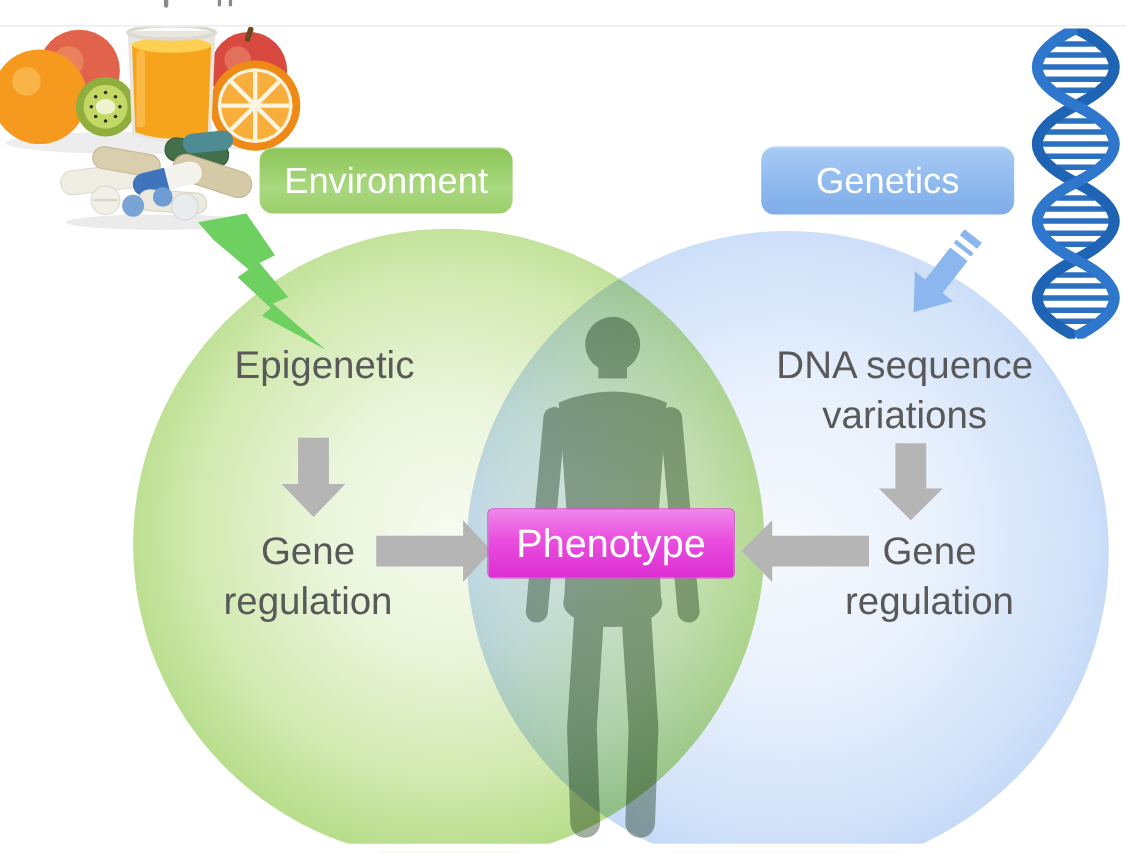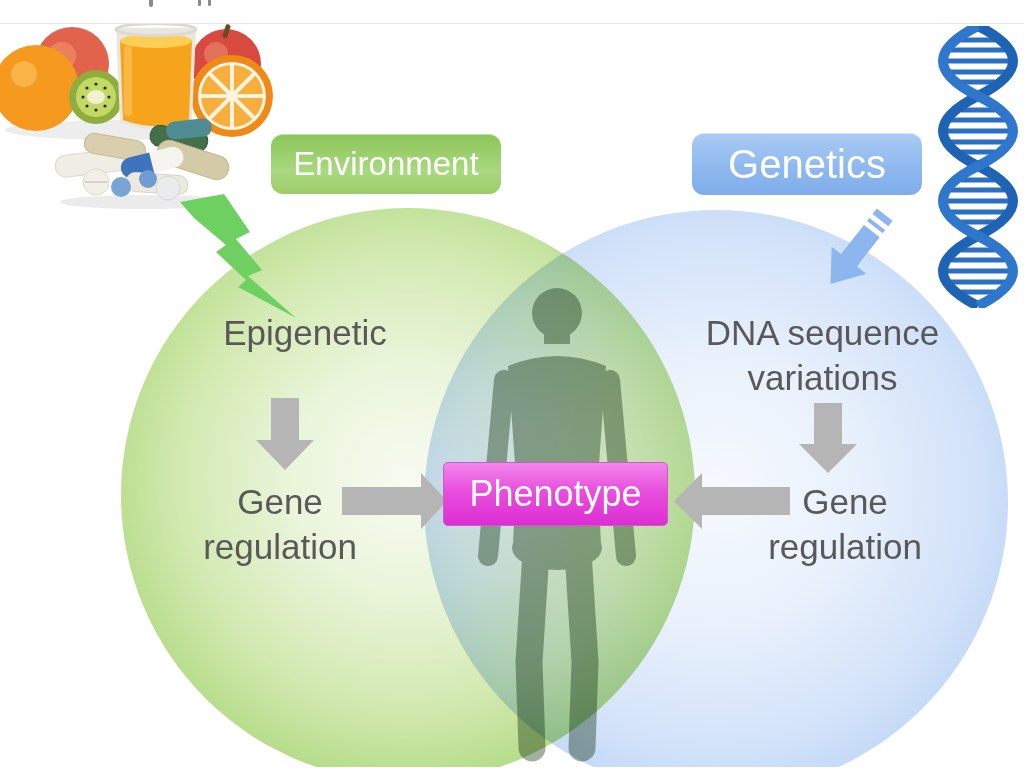--- a/index.html
+++ b/index.html
@@ -25,37 +25,37 @@
   }
   #silhouette-svg{left:0;top:0;mix-blend-mode:multiply;}
   
   .badge{
     display:flex;align-items:center;justify-content:center;
     color:#ffffff;text-align:center;
   }
   #environment-badge{
     left:236px;top:134px;width:230px;height:60px;border-radius:12px;
     background:linear-gradient(180deg,#8cc557 0%,#a9d87f 62%,#9ccd6a 100%);
-    font-size:33px;box-shadow:inset 0 1px 0 rgba(255,255,255,.45);margin-left:35px;
+    font-size:33px;box-shadow:inset 0 1px 0 rgba(255,255,255,.45);
   }
   #genetics-badge{
     left:692px;top:133px;width:230px;height:62px;border-radius:12px;
     background:linear-gradient(180deg,#aacbf4 0%,#8fb9ee 55%,#7fadea 100%);
-    font-size:40px;box-shadow:inset 0 1px 0 rgba(255,255,255,.5);
+    font-size:33px;box-shadow:inset 0 1px 0 rgba(255,255,255,.5);
   }
   #phenotype-badge{
     left:443px;top:462px;width:223px;height:62px;border-radius:5px;
     background:linear-gradient(180deg,#f187eb 0%,#e94ede 45%,#dc2ed3 100%);
     border:1px solid #d355cb;font-size:36px;
   }
   
   .flow-text{
     color:#595959;text-align:center;font-size:35px;line-height:45px;
   }
-  #left-step1{left:140px;top:310px;width:330px;text-align:center;}
+  #left-step1{left:130px;top:310px;width:330px;text-align:center;}
   #left-step2{left:150px;top:479px;width:260px;}
   #right-step1{left:660px;top:310px;width:325px;}
   #right-step2{left:715px;top:479px;width:260px;}
   
   #bottom-strip{left:0;top:767px;width:1024px;height:8px;background:#fff;}
   svg{display:block;}
 </style>
 </head>
 <body>
 

